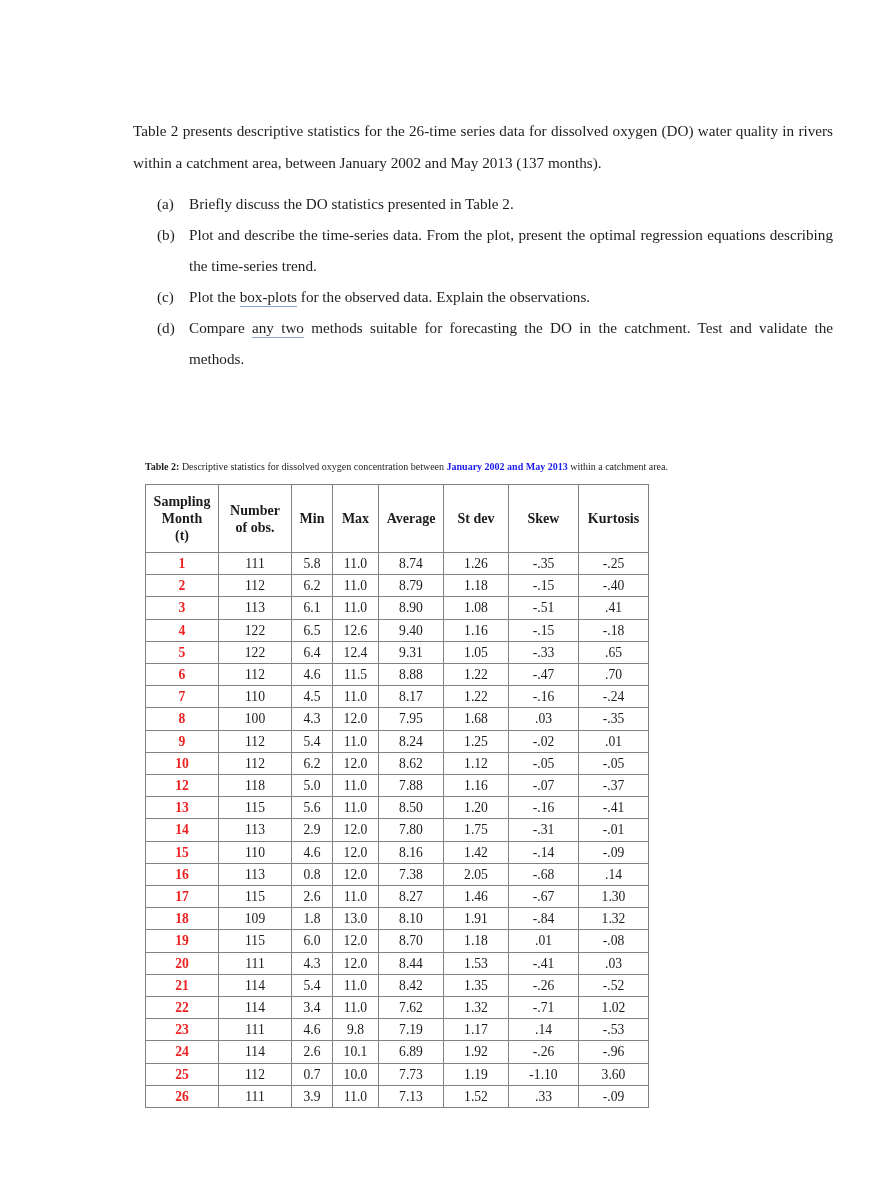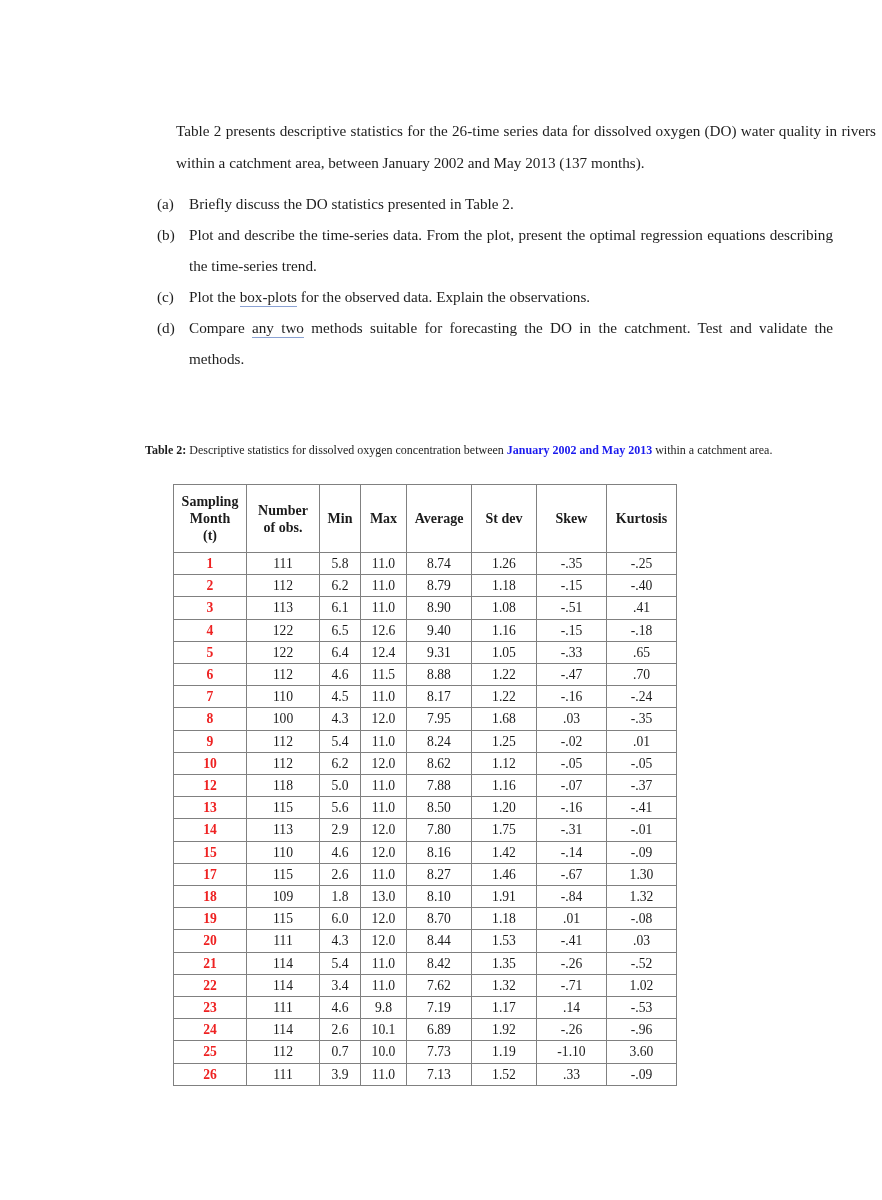--- a/index.html
+++ b/index.html
@@ -30,21 +30,20 @@
   .intro {
     position: absolute;
     left: 133px;
     top: 100px;
     width: 700px;
     font-size: 15.2px;
     line-height: 32px;
     text-align: justify;
     text-justify: inter-word;
     color: #1d1d1d;
-    margin-left: 43px;
   }
 
   .question-list {
     position: absolute;
     left: 157px;
     top: 188px;
     width: 676px;
   }
   .q-item {
     position: relative;
@@ -69,38 +68,37 @@
   .squiggle {
     border-bottom: 1.6px solid #8aa2d4;
     padding-bottom: 1px;
     text-align: right;
   }
 
   
   .caption {
     position: absolute;
     left: 145px;
-    top: 440px;
+    top: 456px;
     width: 690px;
-    font-size: 12px;
+    font-size: 10px;
     line-height: 21px;
     color: #1d1d1d;
   }
   .caption b { font-weight: bold; }
   .caption .blue {
     color: #1a1aee;
     font-weight: bold;
   }
 
   
   .stats-table-wrap {
     position: absolute;
     left: 145px;
     top: 484px;
-    margin-left: 28px;
   }
   table.stats {
     border-collapse: collapse;
     font-size: 13.6px;
     color: #1b1b1b;
     background: #ffffff;
   }
   table.stats th,
   table.stats td {
     border: 1.2px solid #808080;
@@ -329,20 +327,30 @@
             <td class="month">15</td>
             <td>110</td>
             <td>4.6</td>
             <td>12.0</td>
             <td>8.16</td>
             <td>1.42</td>
             <td>-.14</td>
             <td>-.09</td>
           </tr>
           <tr>
+            <td class="month">16</td>
+            <td>113</td>
+            <td>0.8</td>
+            <td>12.0</td>
+            <td>7.38</td>
+            <td>2.05</td>
+            <td>-.68</td>
+            <td>.14</td>
+          </tr>
+          <tr>
             <td class="month">17</td>
             <td>115</td>
             <td>2.6</td>
             <td>11.0</td>
             <td>8.27</td>
             <td>1.46</td>
             <td>-.67</td>
             <td>1.30</td>
           </tr>
           <tr>

